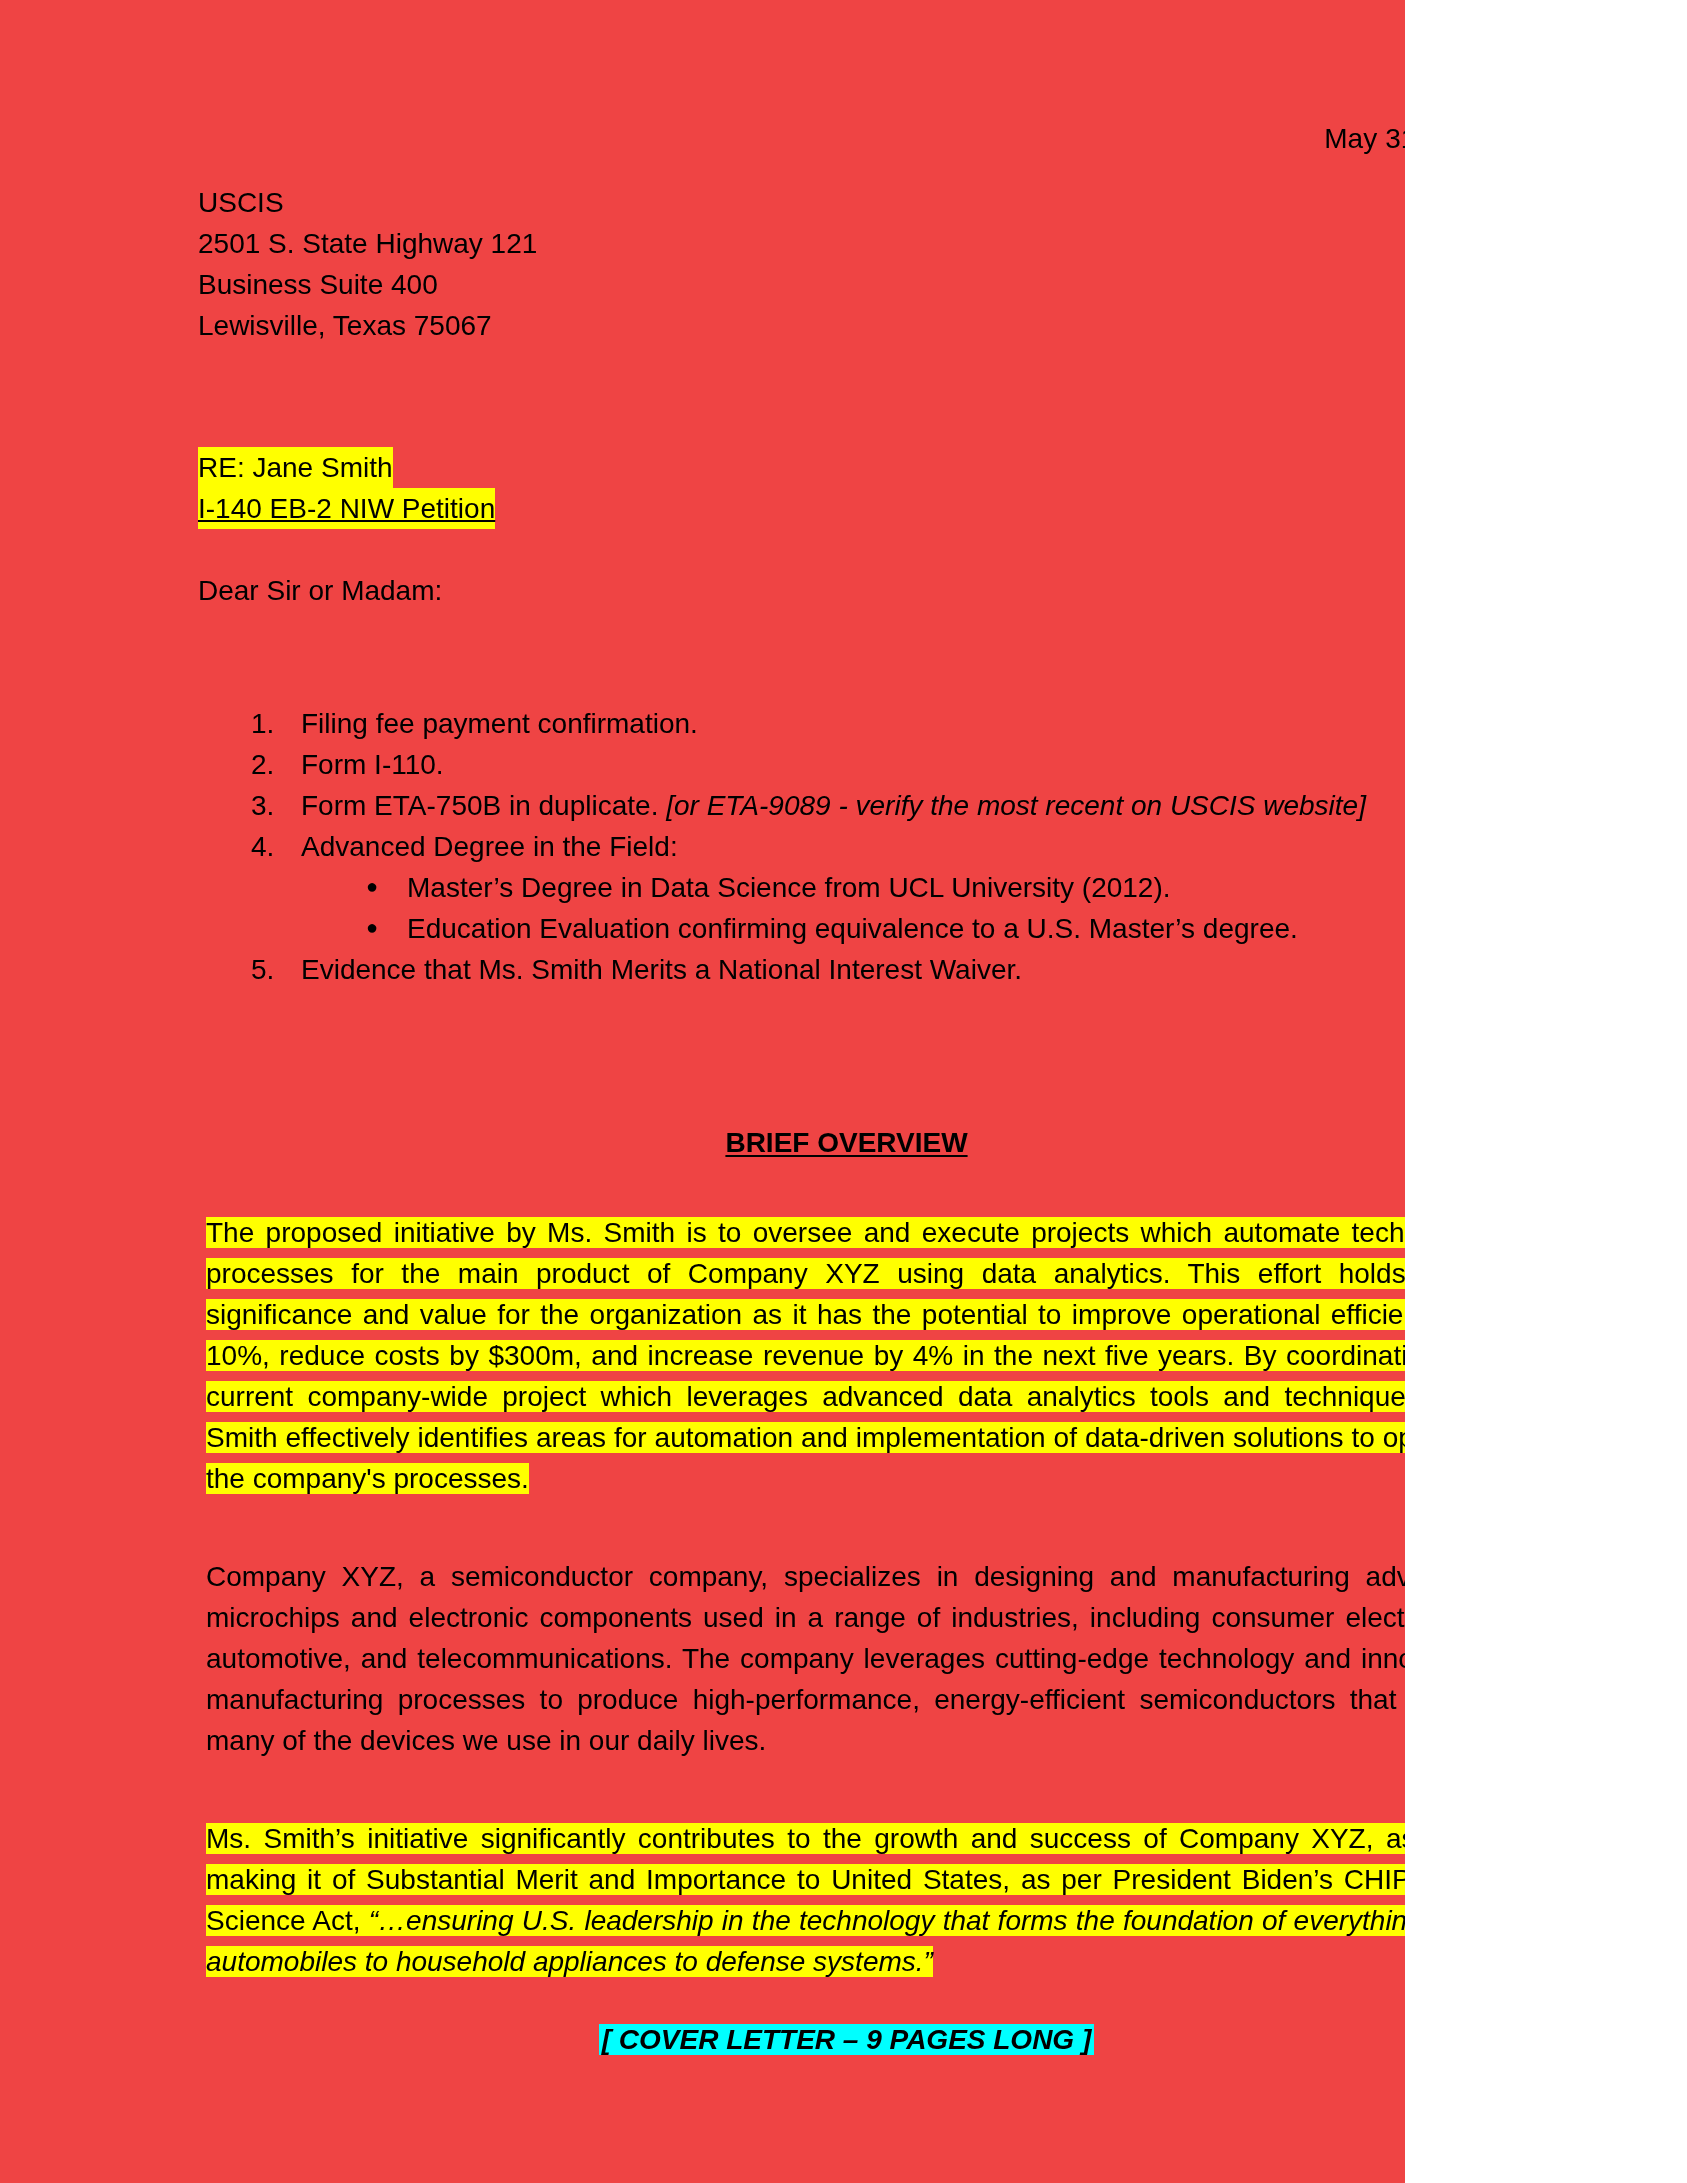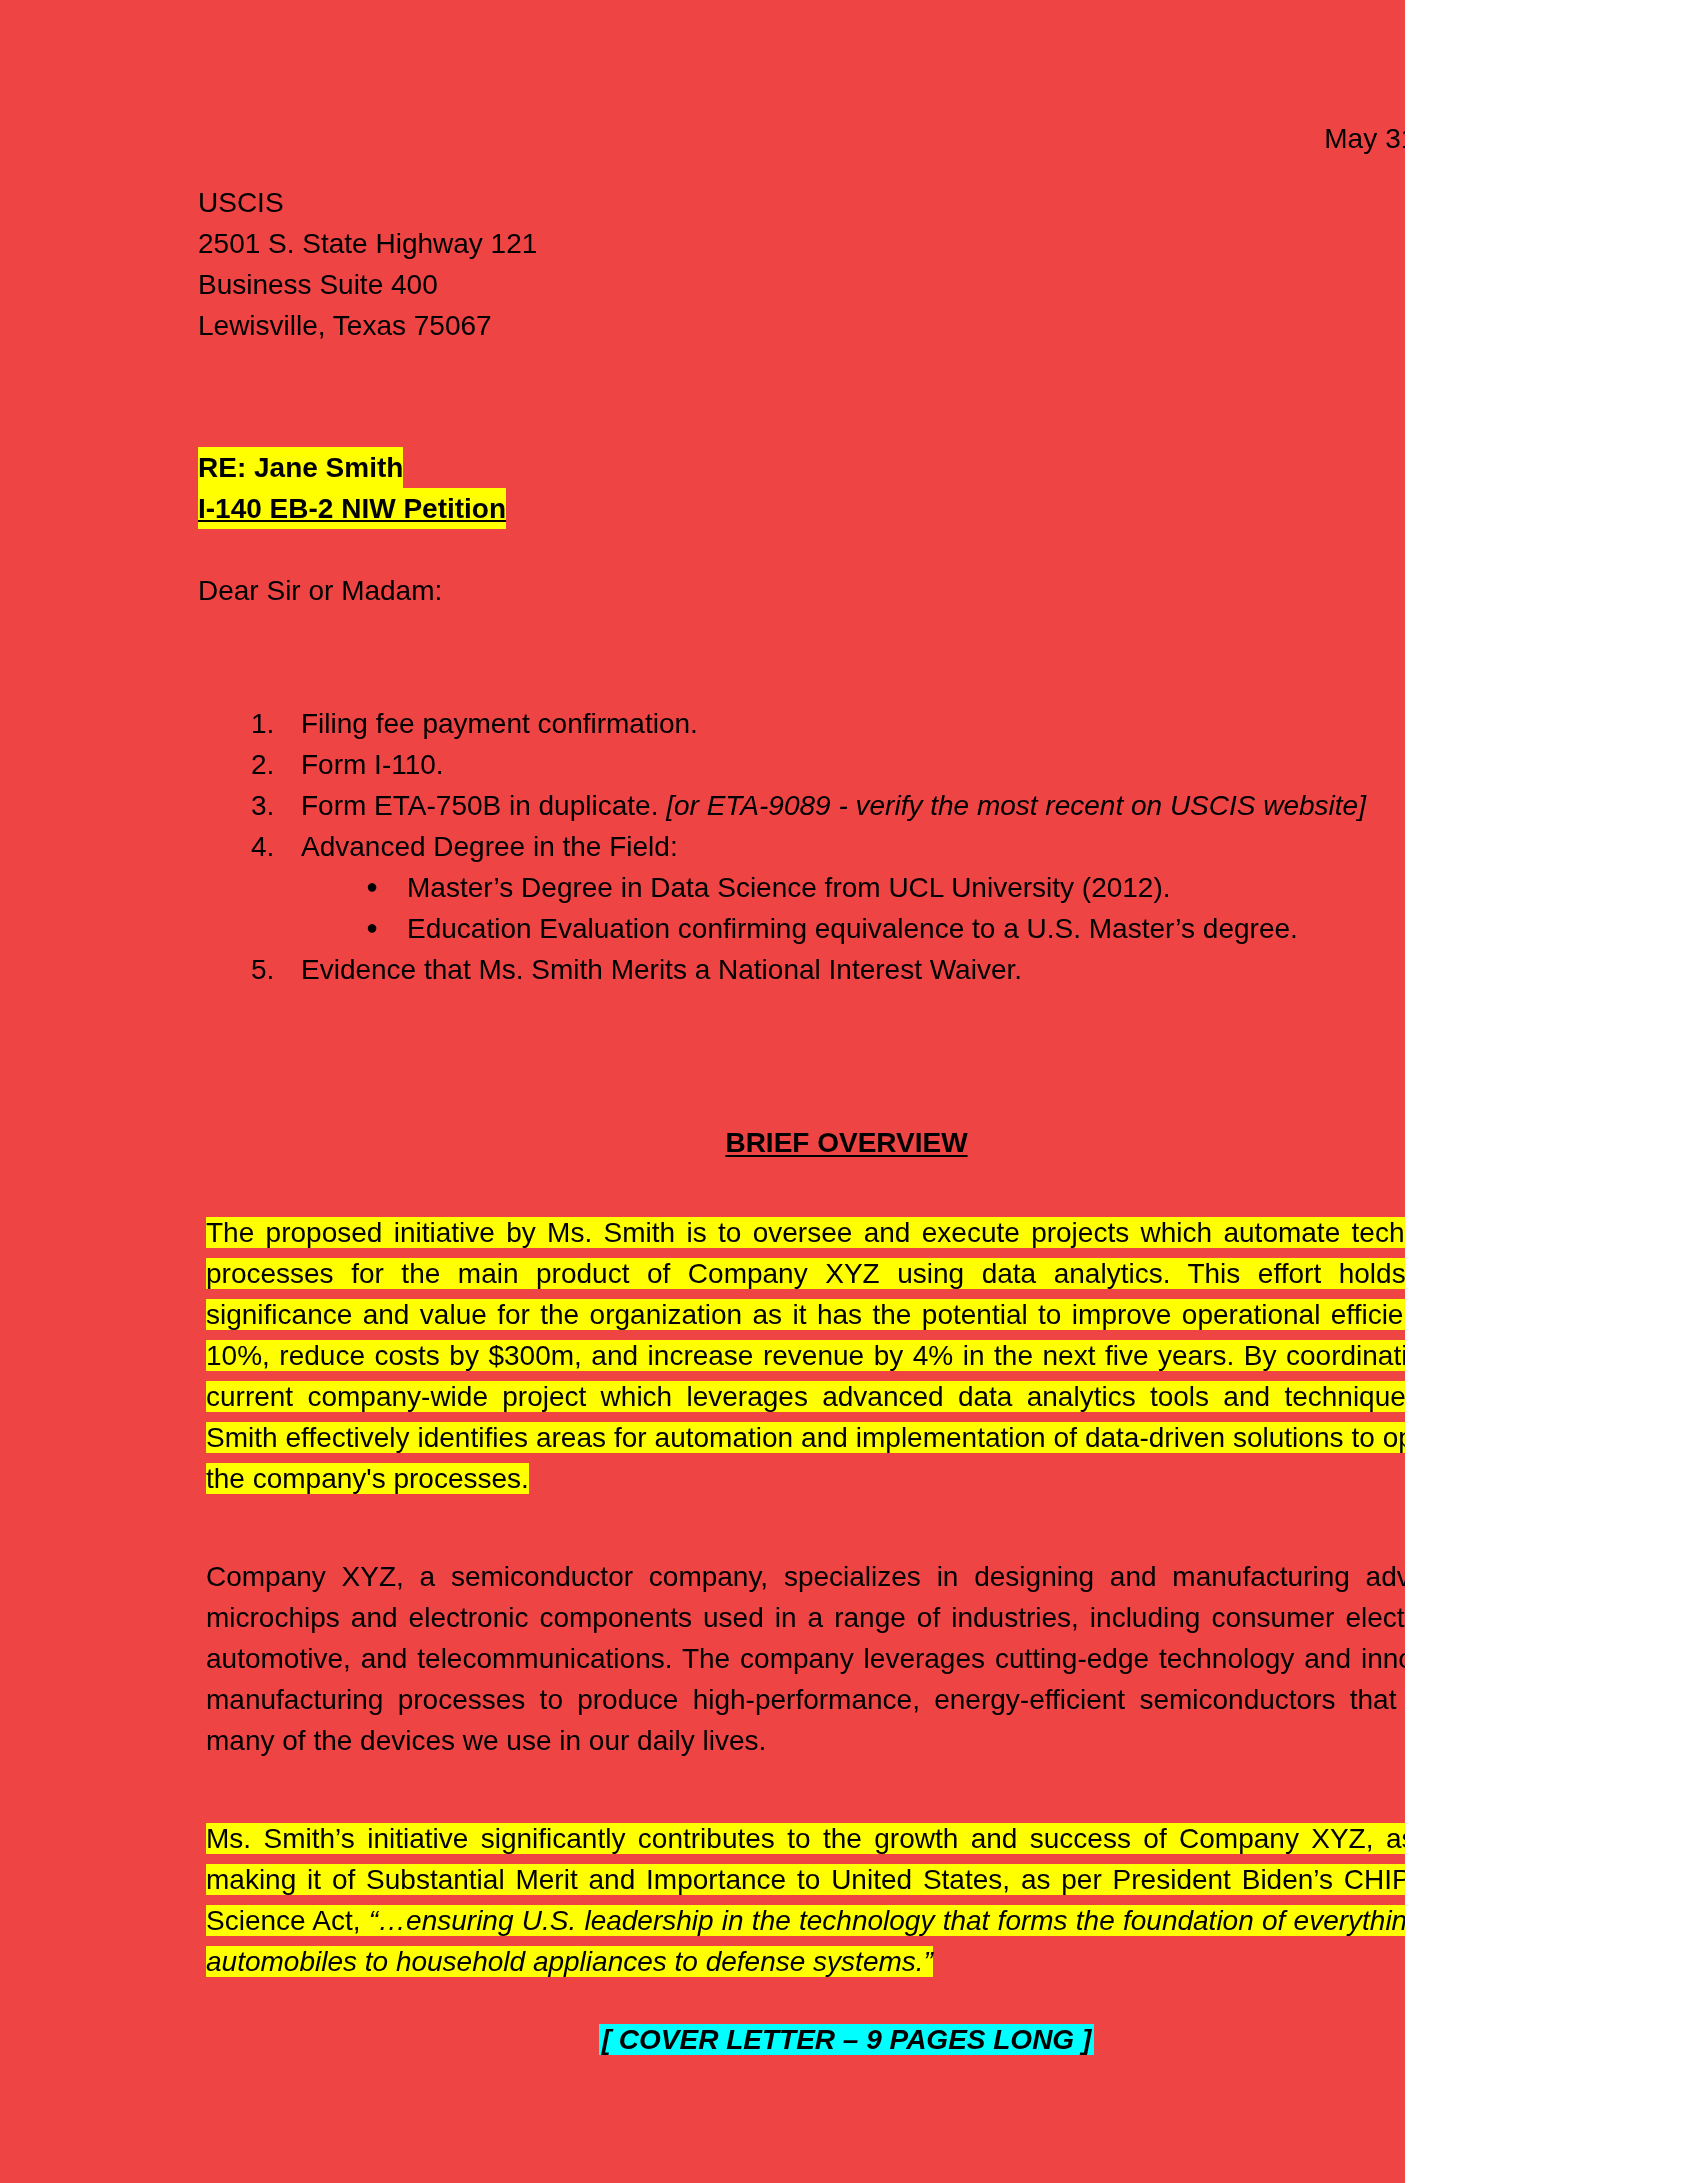--- a/index.html
+++ b/index.html
@@ -53,21 +53,21 @@
   .spacer-md { height: 41px; }
   .spacer-sm { height: 20px; }
 
   .re-block {
     margin-top: 0;
   }
   .hl-yellow {
     background-color: #FFFF00;
   }
   .re-line {
-    font-weight: bold;
+    font-weight: normal;
     display: inline-block;
   }
   .re-line--underline {
     text-decoration: underline;
     text-underline-offset: 2px;
   }
   .re-row { line-height: 41px; }
 
   .salutation { }
 

